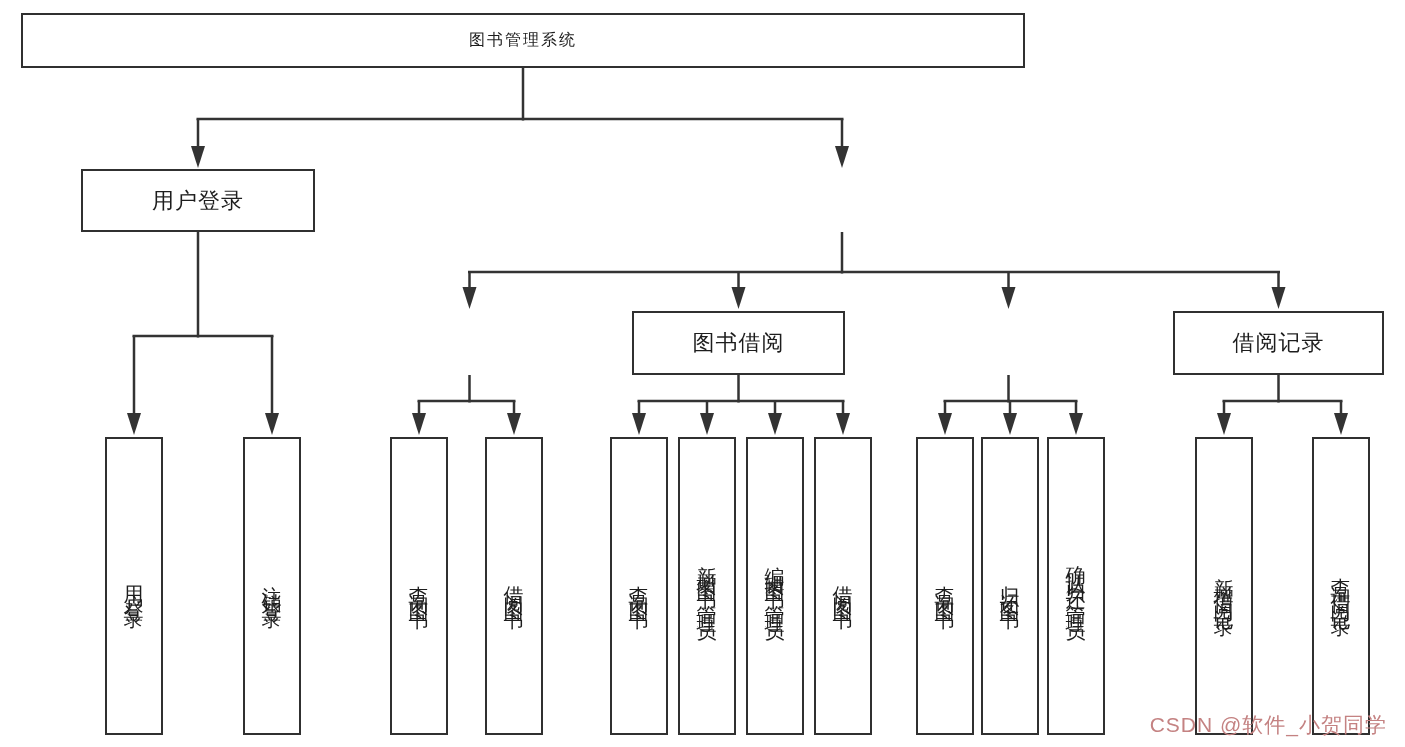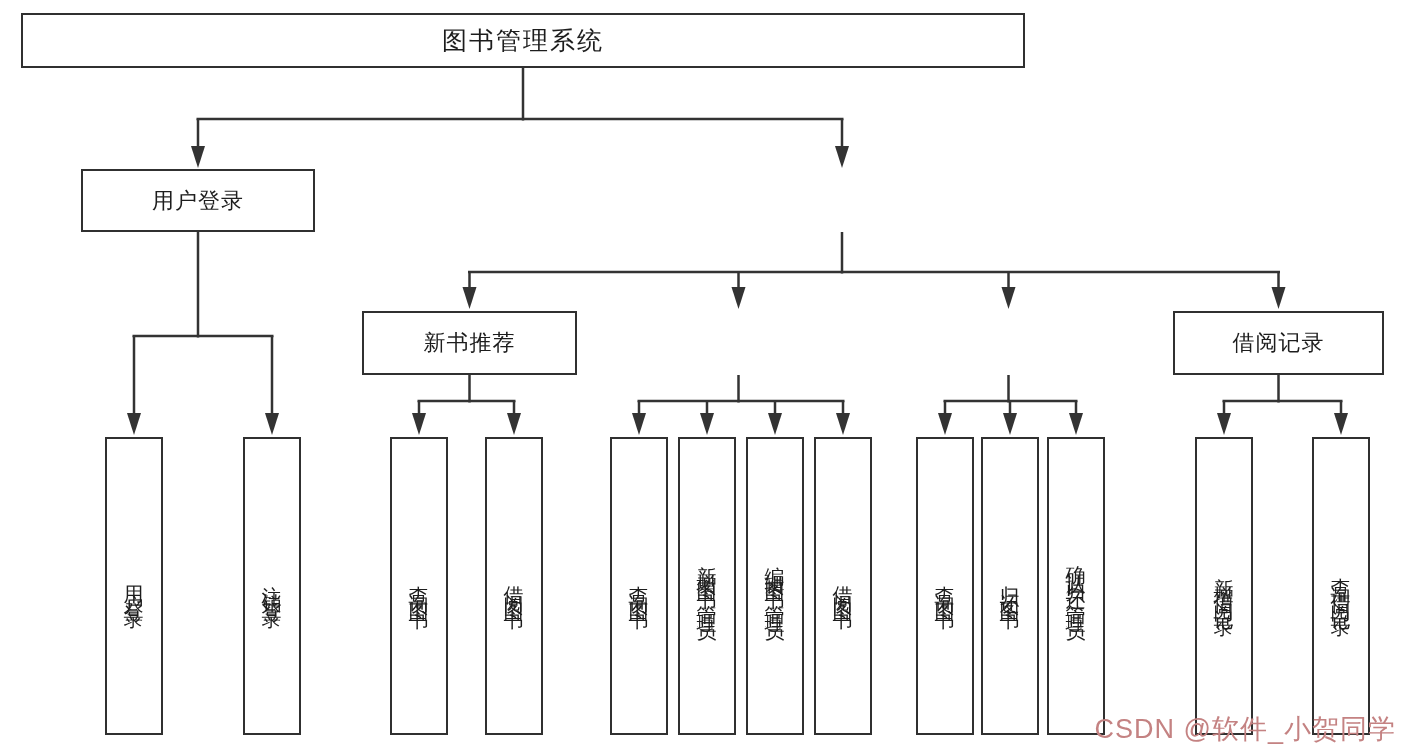--- a/index.html
+++ b/index.html
@@ -32,35 +32,35 @@
     align-items: center;
     justify-content: center;
     color: #1d1d1d;
     z-index: 2;
   }
   .node.h {
     font-size: 22px;
     letter-spacing: 1px;
   }
   .node.root {
-    font-size: 25px;
+    font-size: 16px;
     letter-spacing: 2px;
   }
   .node.v {
     writing-mode: vertical-rl;
     text-orientation: mixed;
     font-size: 20px;
     letter-spacing: 8px;
     line-height: 1;
   }
   .watermark {
     position: absolute;
-    right: 9px;
+    right: 18px;
     top: 711px;
-    font-size: 27px;
+    font-size: 21px;
     letter-spacing: 1px;
     color: rgba(196, 130, 130, 0.85);
     z-index: 3;
     white-space: nowrap;
   }
 </style>
 </head>
 <body>
 
 <div id="canvas">
@@ -117,21 +117,21 @@
       <polygon points="1010,435 1003,413 1017,413" fill="#333333"></polygon>
       <polygon points="1076,435 1069,413 1083,413" fill="#333333"></polygon>
       <polygon points="1224,435 1217,413 1231,413" fill="#333333"></polygon>
       <polygon points="1341,435 1334,413 1348,413" fill="#333333"></polygon>
     </svg>
 
   <div class="node h root" style="left:21px; top:13px; width:1004px; height:55px;">图书管理系统</div>
 
   <div class="node h" style="left:81px; top:169px; width:234px; height:63px;">用户登录</div>
 
-  <div class="node h" style="left:362px; top:311px; width:215px; height:64px;">新书推荐</div>
+  <div class="node h" style="left:632px; top:311px; width:213px; height:64px;">图书借阅</div>
   <div class="node h" style="left:1173px; top:311px; width:211px; height:64px;">借阅记录</div>
 
   <div class="node v" style="left:105px; top:437px; width:58px; height:298px;">用户登录</div>
   <div class="node v" style="left:243px; top:437px; width:58px; height:298px;">注销登录</div>
 
   <div class="node v" style="left:390px; top:437px; width:58px; height:298px;">查询图书</div>
   <div class="node v" style="left:485px; top:437px; width:58px; height:298px;">借阅图书</div>
 
   <div class="node v" style="left:610px; top:437px; width:58px; height:298px;">查询图书</div>
   <div class="node v" style="left:678px; top:437px; width:58px; height:298px;">新增图书（管理员）</div>

